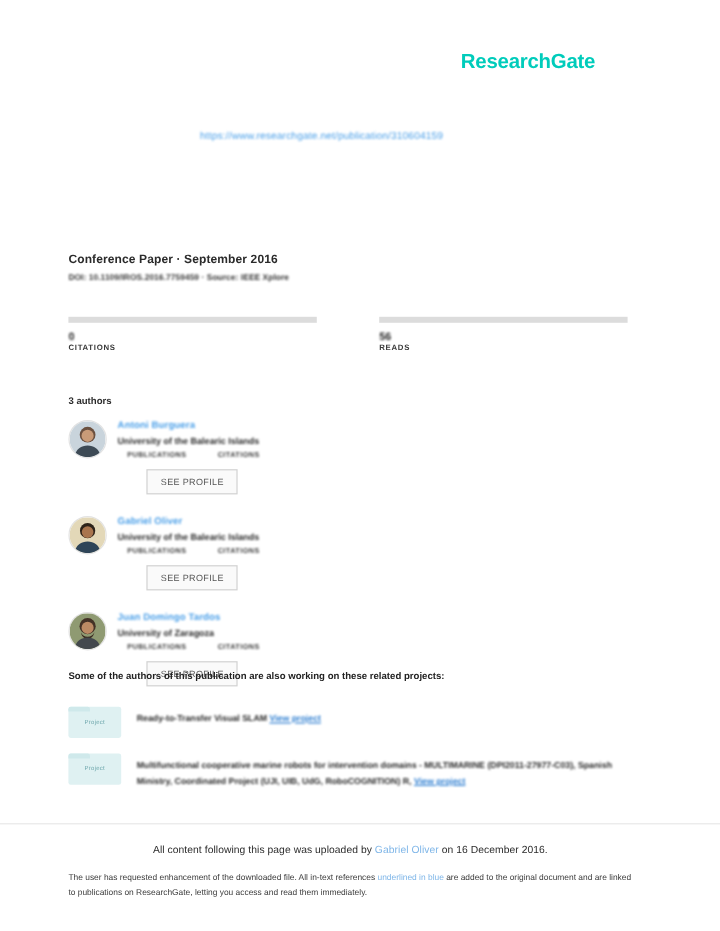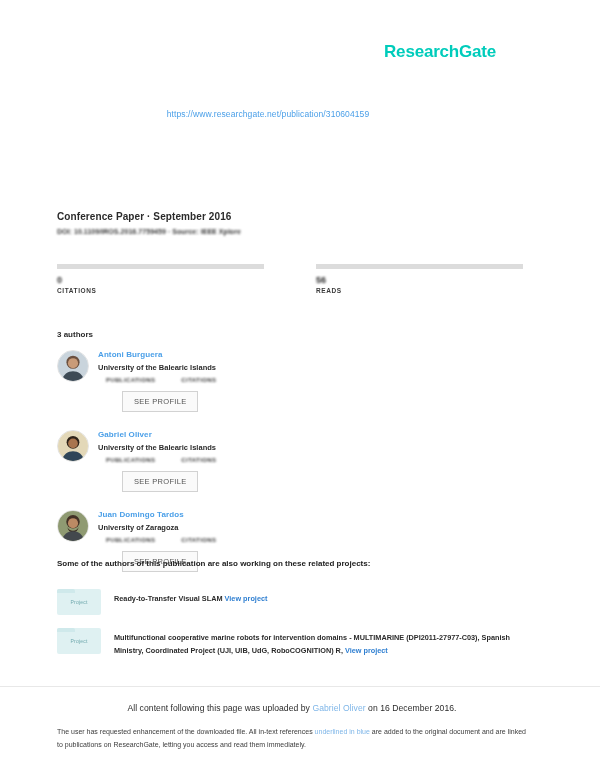--- a/index.html
+++ b/index.html
@@ -70,21 +70,21 @@
     flex: 0 0 44px; width: 44px; height: 26px; background: #dff1f2;
     border-radius: 2px; position: relative; display: flex;
     align-items: center; justify-content: center;
   }
   .folder::before {
     content: ""; position: absolute; top: 0; left: 0; width: 18px; height: 4px;
     background: #cfe9eb; border-radius: 2px 2px 0 0;
   }
   .folder-label { font-size: 5px; color: #6fa8ad; letter-spacing: 0.2px; filter: blur(0.5px); }
   .p-text { font-size: 7.3px; font-weight: bold; color: #2b2b2b; line-height: 1.75; filter: blur(0.7px); padding-top: 4px; }
-  .view-link { color: #2f7fd1; }
+  .view-link { color: #2f7fd1; text-decoration: underline; }
 
   
   .footer-sep { position: absolute; top: 686px; left: 0; width: 600px; height: 1px; background: #e8e8e8; }
   .footer { position: absolute; top: 703px; left: 57px; width: 470px; }
   .f-upload { font-size: 8.6px; color: #2b2b2b; letter-spacing: 0.05px; text-align: center; }
   .f-upload .u-name { color: #7fb6e8; }
   .f-disc { margin-top: 13px; font-size: 7px; color: #3c3c3c; line-height: 1.85; }
   .f-disc .blue { color: #7fb6e8; }
 </style>
 </head>

